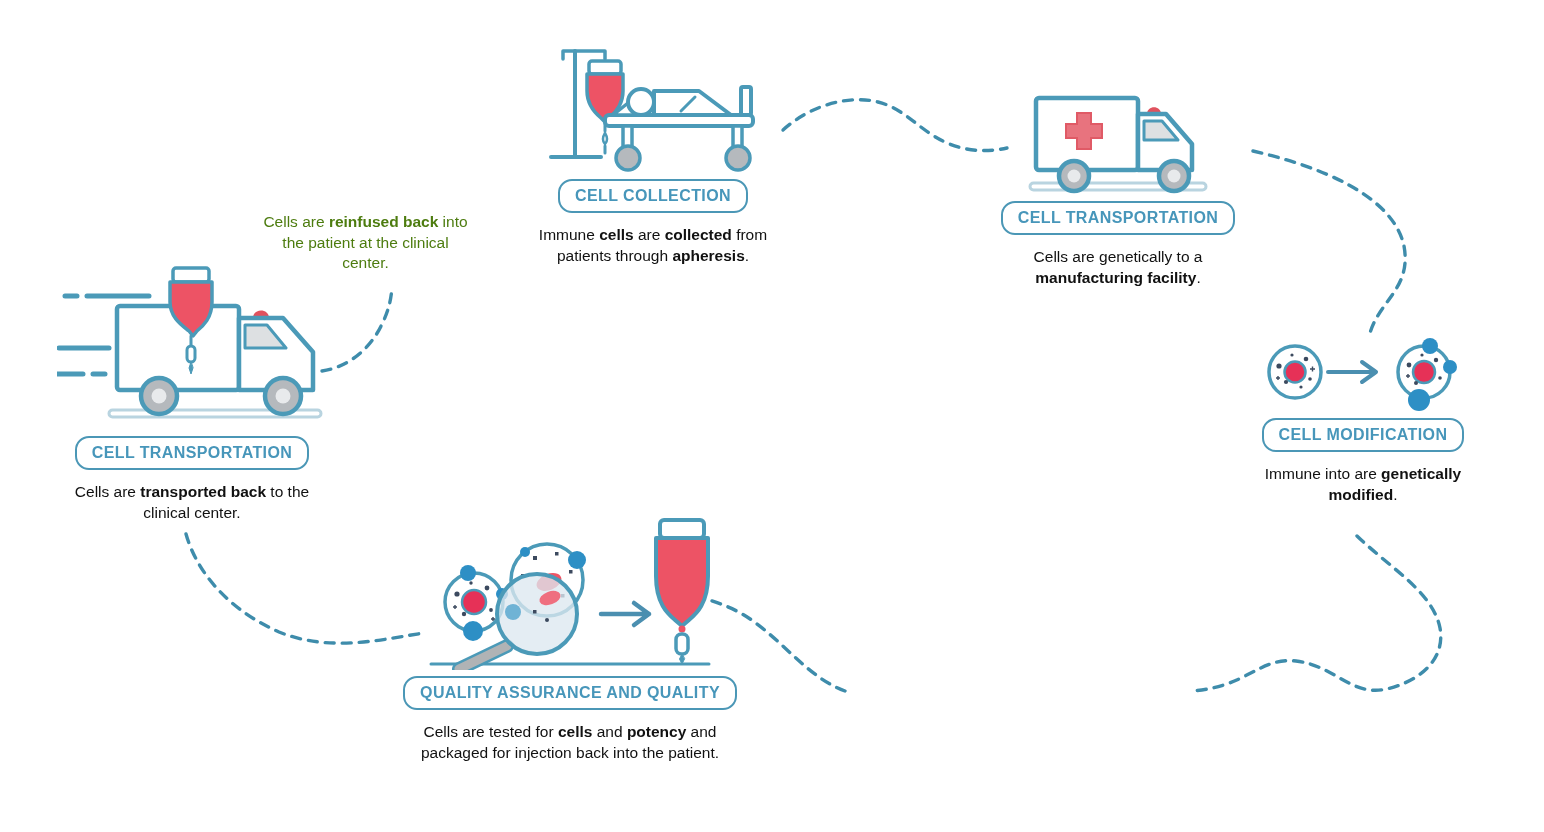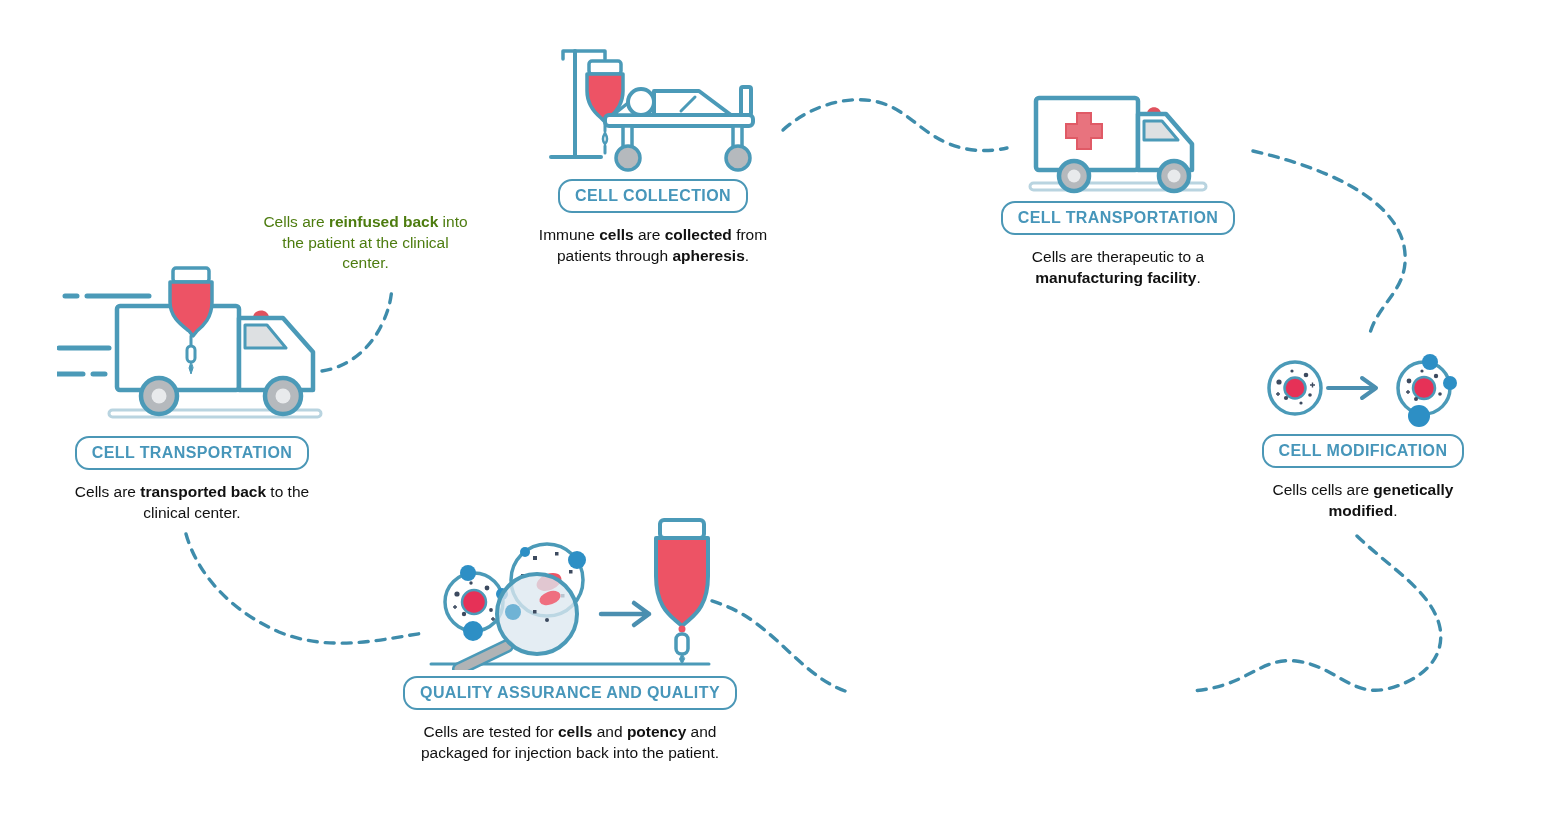--- a/index.html
+++ b/index.html
@@ -67,24 +67,24 @@
       <path d="M51,33 h14 v11 h11 v14 h-11 v11 h-14 v-11 h-11 v-14 h11 z" fill="#e8737e" stroke="#e05a66" stroke-width="2"></path>
       <path d="M121,34 c0,-9 14,-9 14,0 z" fill="#e0525e"></path>
       <path class="st" d="M112,34 h28 l26,30 v26 h-54 z" fill="#fff" stroke-width="4.5"></path>
       <path class="st" d="M118,41 h18 l16,19 h-34 z" fill="#dde0e2" stroke-width="3"></path>
       <circle class="st" cx="48" cy="96" r="15" fill="#b5b9bd" stroke-width="4.5"></circle>
       <circle cx="48" cy="96" r="6.5" fill="#e8eaec"></circle>
       <circle class="st" cx="148" cy="96" r="15" fill="#b5b9bd" stroke-width="4.5"></circle>
       <circle cx="148" cy="96" r="6.5" fill="#e8eaec"></circle>
     </svg>
     <div class="badge">CELL TRANSPORTATION</div>
-    <div class="desc" style="width:235px;"><span>Cells are therapeutic to a </span><b>manufacturing facility</b><span>.</span></div>
+    <div class="desc" style="width:235px;"><span>Cells are genetically to a </span><b>manufacturing facility</b><span>.</span></div>
   </div>
 
-  <div class="stage" style="left:1233px;top:348px;width:260px;">
+  <div class="stage" style="left:1233px;top:332px;width:260px;">
     <svg class="icon" width="195" height="80" viewBox="0 0 195 80">
       <g transform="translate(29,40)">
         <circle class="st" r="26" fill="#fff" stroke-width="3.5"></circle>
         <circle class="st" r="10.5" fill="#e63157" stroke-width="2.5"></circle>
         <circle cx="-16" cy="-6" r="2.6" fill="#3c4a5f"></circle>
         <circle cx="-9" cy="10" r="2.1" fill="#3c4a5f"></circle>
         <circle cx="11" cy="-13" r="2.3" fill="#3c4a5f"></circle>
         <circle cx="15" cy="7" r="1.8" fill="#3c4a5f"></circle>
         <circle cx="-3" cy="-17" r="1.6" fill="#3c4a5f"></circle>
         <circle cx="6" cy="15" r="1.6" fill="#3c4a5f"></circle>
@@ -100,21 +100,21 @@
         <circle cx="12" cy="-12" r="2.2" fill="#3c4a5f"></circle>
         <circle cx="16" cy="6" r="1.8" fill="#3c4a5f"></circle>
         <circle cx="-2" cy="-17" r="1.6" fill="#3c4a5f"></circle>
         <path d="M-18,4 h4 M-16,2 v4" stroke="#3c4a5f" stroke-width="1.4"></path>
         <circle cx="6" cy="-26" r="8" fill="#2d8fc5"></circle>
         <circle cx="26" cy="-5" r="7" fill="#2d8fc5"></circle>
         <circle cx="-5" cy="28" r="11" fill="#2d8fc5"></circle>
       </g>
     </svg>
     <div class="badge">CELL MODIFICATION</div>
-    <div class="desc" style="width:215px;"><span>Cells cells are </span><b>genetically modified</b><span>.</span></div>
+    <div class="desc" style="width:215px;"><span>Immune into are </span><b>genetically modified</b><span>.</span></div>
   </div>
 
   <div class="stage" style="left:867px;top:677px;width:300px;">
   </div>
 
   <div class="stage" style="left:390px;top:512px;width:360px;">
     <svg class="icon" width="282" height="158" viewBox="0 0 282 158">
       <path class="st" d="M2,152 H280" stroke-width="3" fill="none"></path>
 
       <g transform="translate(118,68)">

